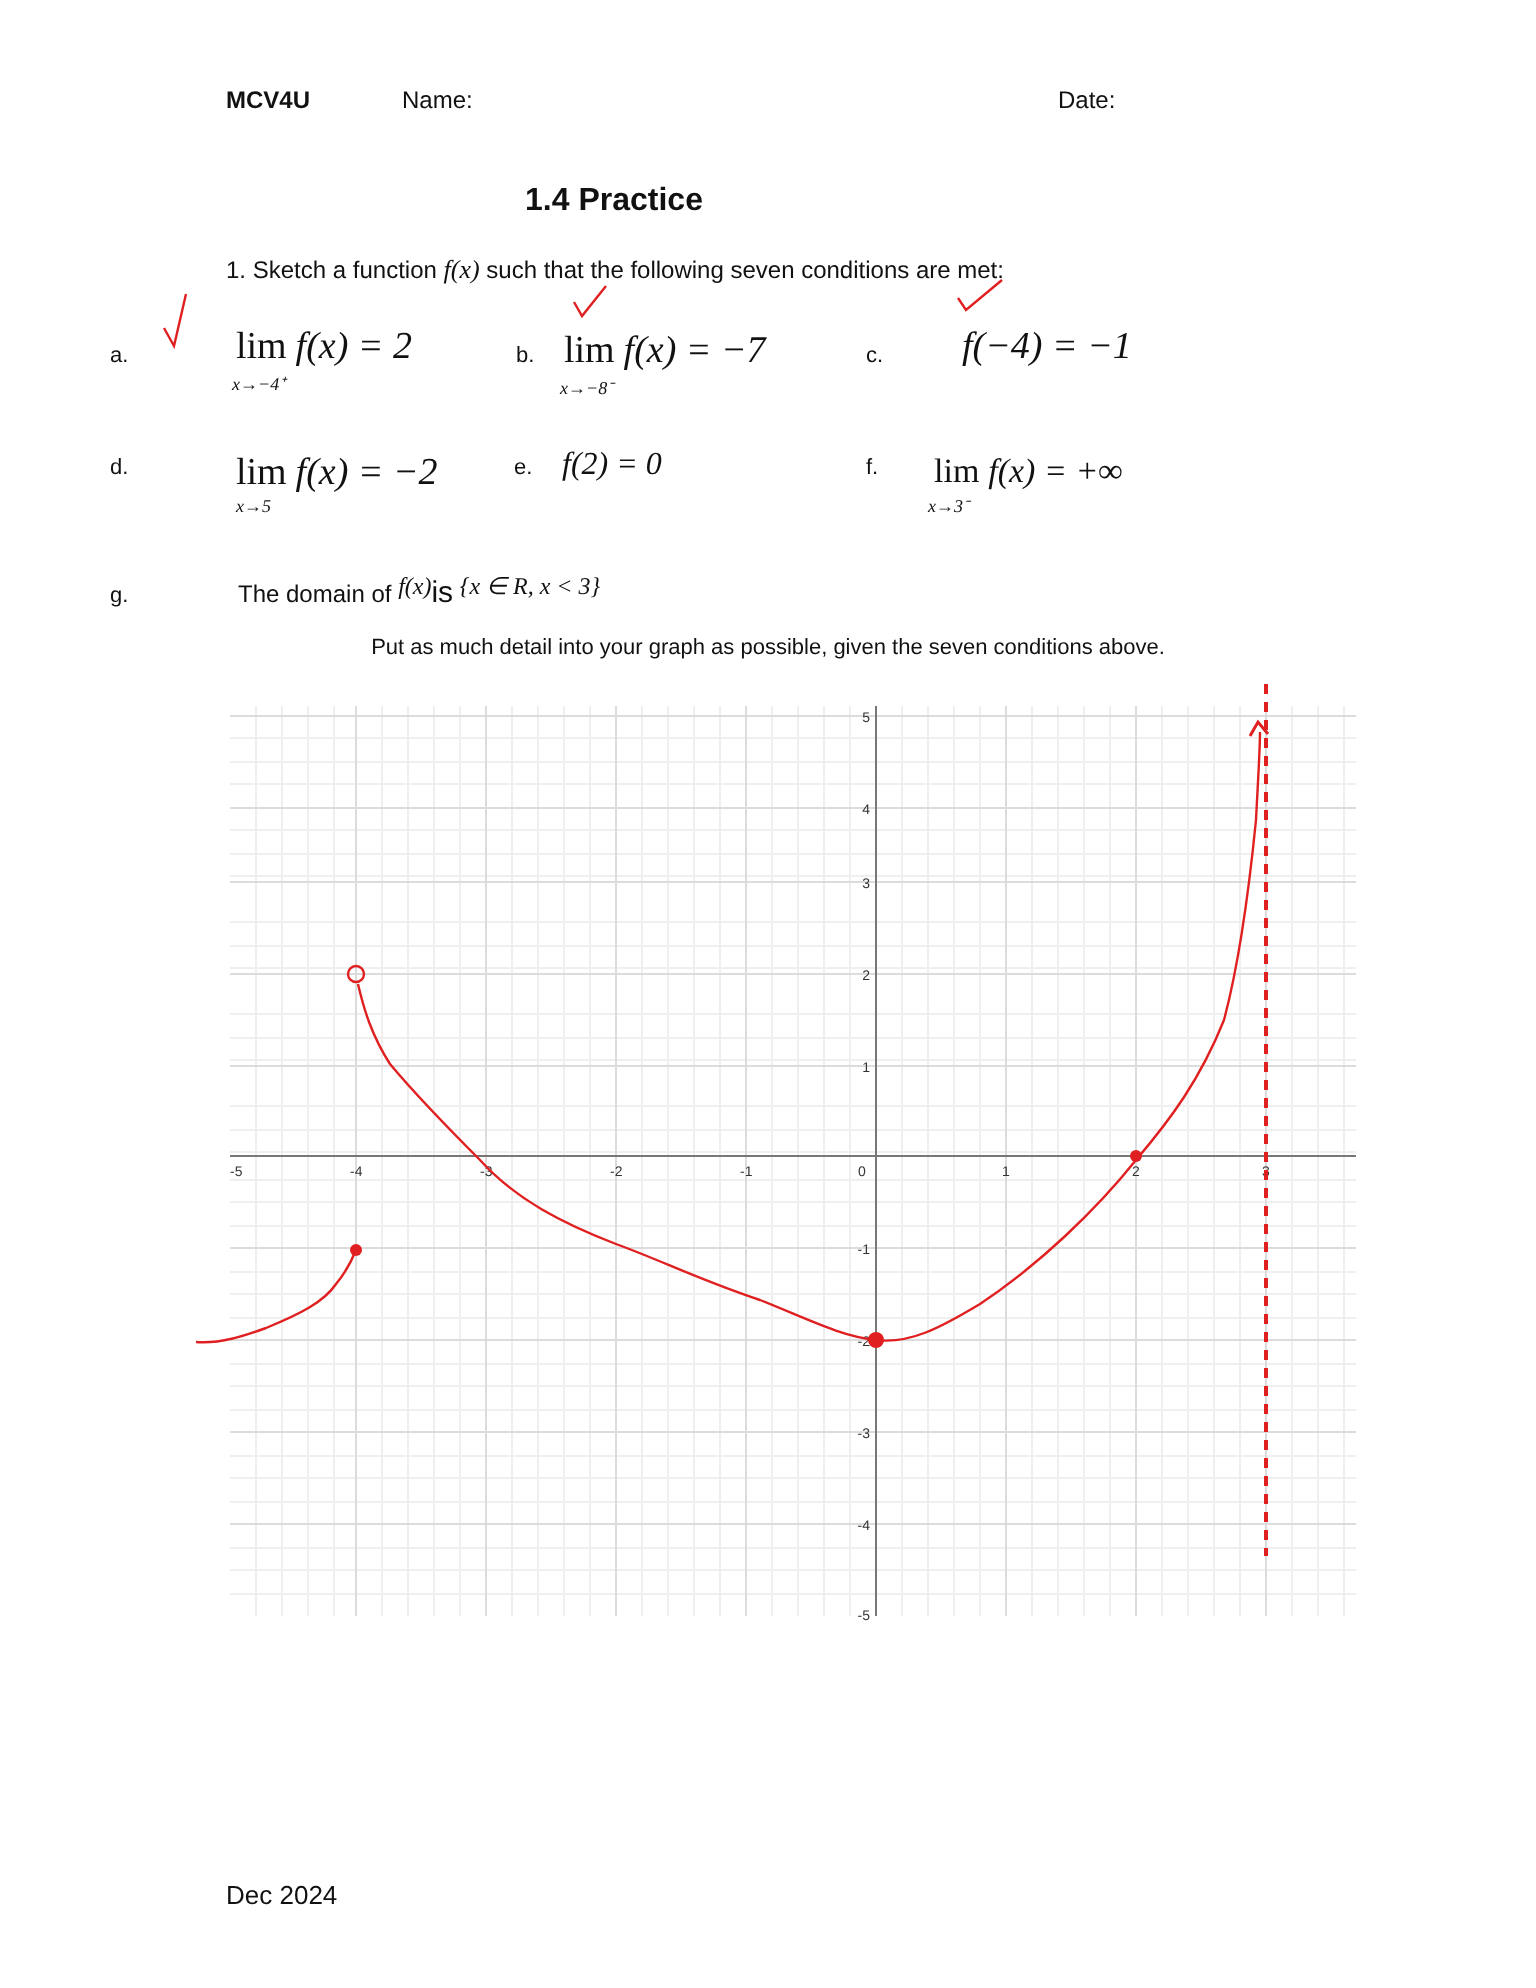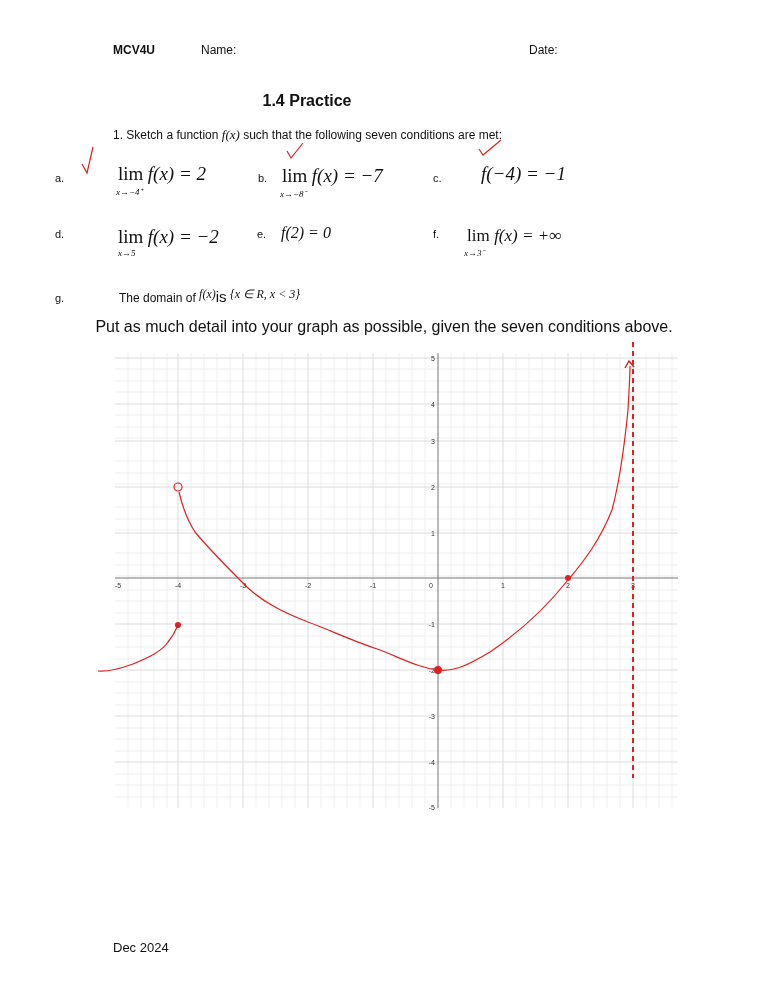--- a/index.html
+++ b/index.html
@@ -10,21 +10,21 @@
   .hdr-course { left: 113px; font-weight: bold; }
   .hdr-name { left: 201px; }
   .hdr-date { left: 485px; margin-left: 44px; }
   .title { top: 92px; left: 0; width: 614px; text-align: center; font-weight: bold; font-size: 16px; }
   .instr { top: 127px; left: 113px; font-size: 12px; }
   .math { font-family: "Liberation Serif", serif; }
   .fx { font-family: "Liberation Serif", serif; font-style: italic; font-size: 13px; }
   .lbl { font-size: 11px; }
   .cond-big { font-family: "Liberation Serif", serif; font-size: 19px; }
   .sub { font-family: "Liberation Serif", serif; font-size: 9px; font-style: italic; }
-  .detail { top: 318px; left: 0; width: 768px; text-align: center; font-size: 16px; }
+  .detail { top: 318px; left: 0; width: 768px; text-align: center; font-size: 11px; }
   .footer { top: 940px; left: 113px; font-size: 13px; }
   svg text { font-family: "Liberation Sans", sans-serif; }
 </style>
 </head>
 <body>
 
 <div class="abs hdr hdr-course">MCV4U</div>
 <div class="abs hdr hdr-name">Name:</div>
 <div class="abs hdr hdr-date">Date:</div>
 

